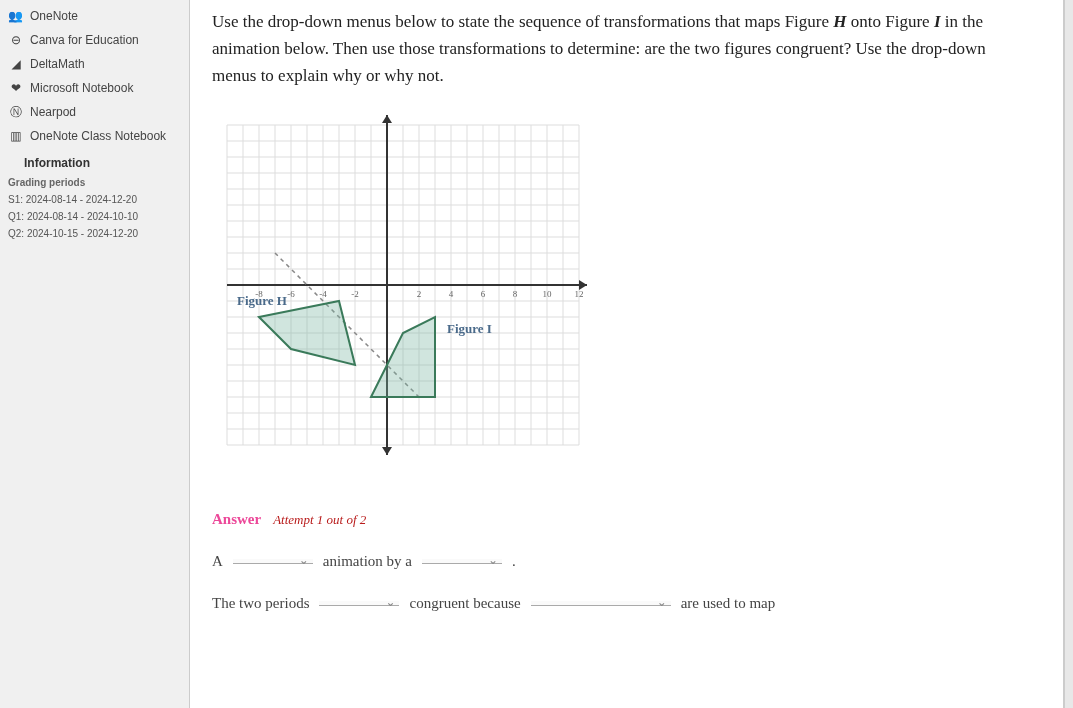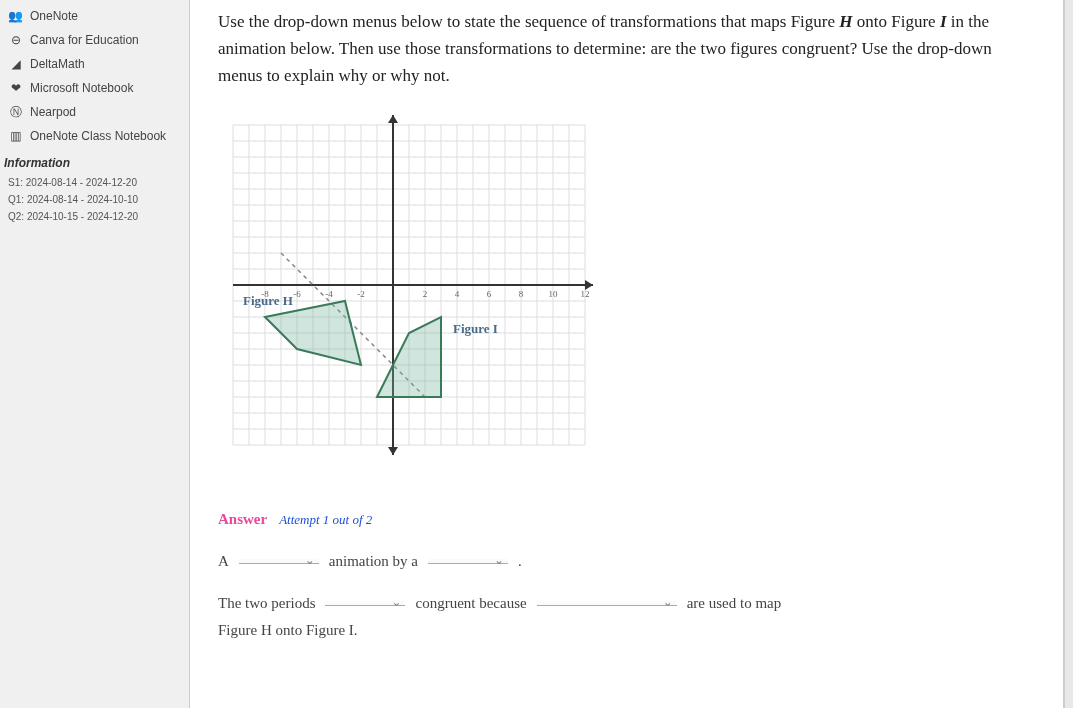--- a/index.html
+++ b/index.html
@@ -29,36 +29,35 @@
     }
     .sidebar-icon {
       width: 16px;
       height: 16px;
       display: flex;
       align-items: center;
       justify-content: center;
       font-size: 12px;
     }
     .sidebar-heading {
-      padding: 8px 4px 4px;
+      padding: 8px 24px 4px;
       font-size: 12px;
       color: #333;
       font-weight: bold;
-      font-style: italic;
     }
     .grading-list {
       padding: 2px 8px;
       font-size: 10px;
       color: #555;
       line-height: 1.3;
     }
     .main {
       flex: 1;
       background: #fff;
-      padding: 8px 40px 20px 28px;
+      padding: 8px 40px 20px 22px;
       overflow: auto;
       border-right: 2px solid #ccc;
       margin-right: 8px;
     }
     .question-text {
       font-size: 17px;
       color: #222;
       line-height: 1.6;
       margin-bottom: 20px;
     }
@@ -67,21 +66,21 @@
       display: flex;
       margin: 20px 0 40px;
     }
     .answer-section { margin-top: 30px; }
     .answer-label {
       font-weight: bold;
       color: #ec4899;
       font-size: 15px;
     }
     .attempt-text {
-      color: #1d4ed8;
+      color: #b91c1c;
       font-size: 13px;
       margin-left: 8px;
       font-style: italic;
     }
     .answer-row {
       display: flex;
       align-items: center;
       gap: 10px;
       margin: 25px 0;
       font-size: 15px;
@@ -129,20 +128,21 @@
   </div>
   <div class="sidebar-item">
     <span class="sidebar-icon">Ⓝ</span>
     <span>Nearpod</span>
   </div>
   <div class="sidebar-item">
     <span class="sidebar-icon">▥</span>
     <span>OneNote Class Notebook</span>
   </div>
   <div class="sidebar-heading">Information</div>
+  <div class="grading-list" style="font-weight:bold;color:#666;">Grading periods</div>
   <div class="grading-list">S1: 2024-08-14 - 2024-12-20</div>
   <div class="grading-list">Q1: 2024-08-14 - 2024-10-10</div>
   <div class="grading-list">Q2: 2024-10-15 - 2024-12-20</div>
 </div>
 
 <div class="main">
   <p class="question-text">
     <span>Use the drop-down menus below to state the sequence of transformations that maps Figure </span><em>H</em><span> onto Figure </span><em>I</em><span> in the animation below. Then use those transformations to determine: are the two figures congruent? Use the drop-down menus to explain why or why not.</span>
   </p>
 
@@ -242,17 +242,14 @@
       <span>.</span>
     </div>
 
     <div class="answer-row">
       <span>The two periods</span>
       <span class="dropdown"></span>
       <span>congruent because</span>
       <span class="dropdown" style="min-width:140px;"></span>
       <span>are used to map</span>
     </div>
-    <div class="answer-row" style="margin-top:-15px;">
-      <span>Figure H onto Figure I.</span>
-    </div>
   </div>
 </div>
 
 </body></html>

